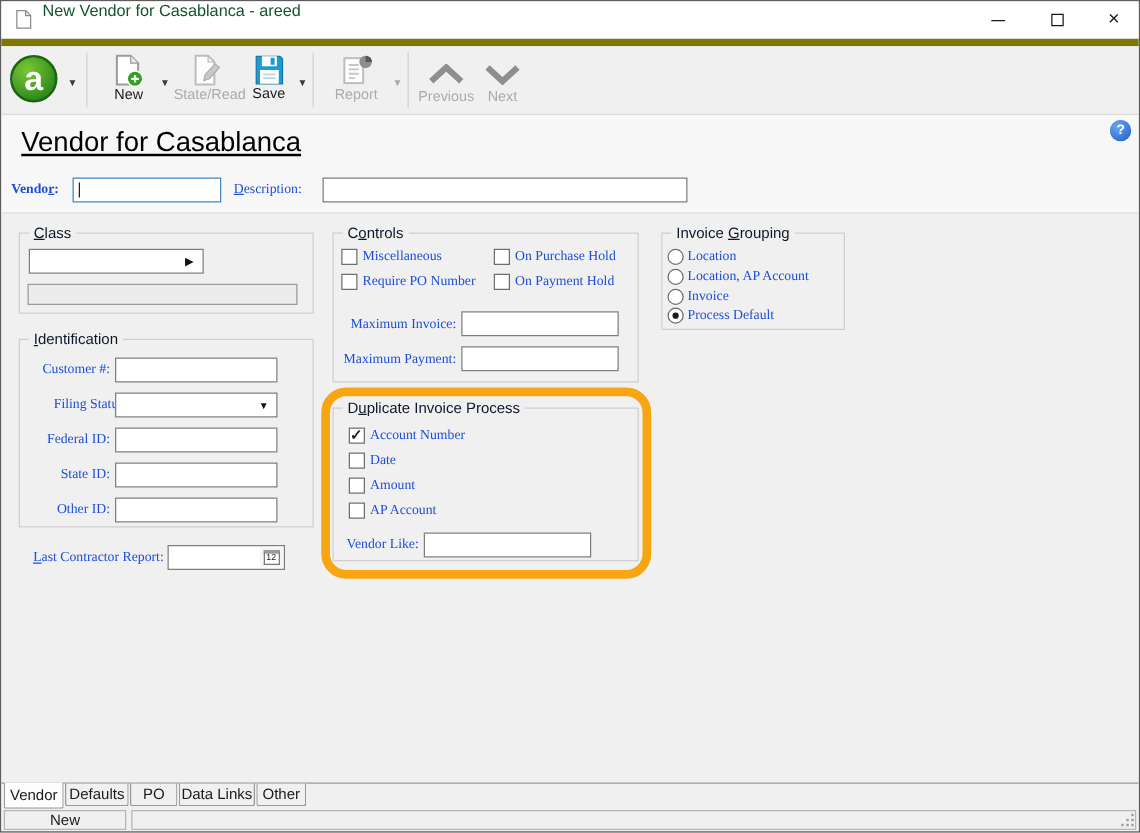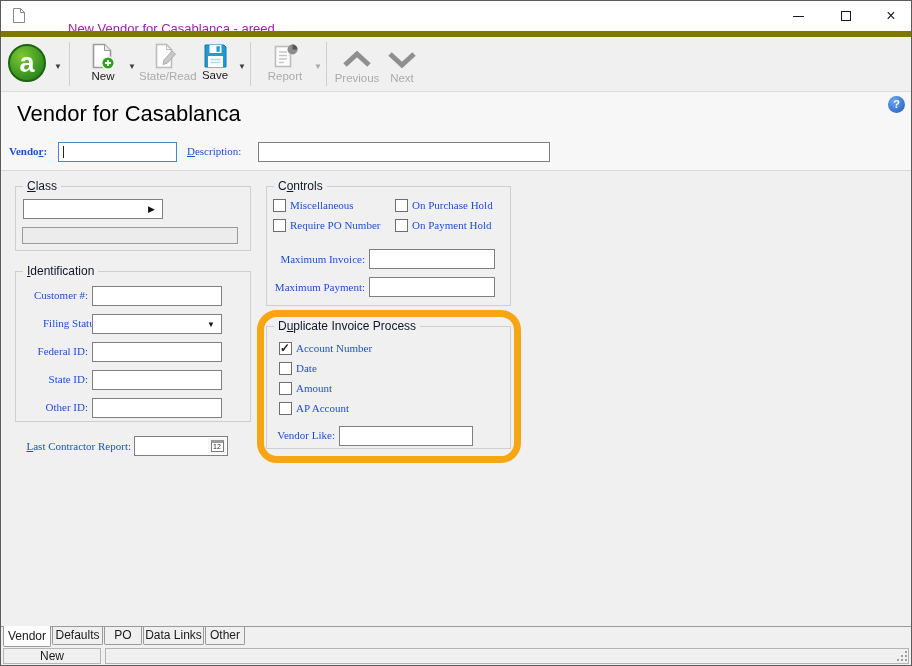--- a/index.html
+++ b/index.html
@@ -3,21 +3,21 @@
 <meta charset="utf-8">
 <style>
   * { margin:0; padding:0; box-sizing:border-box; }
   body { font-family:"Liberation Sans", sans-serif; background:#9a9a9a; }
   .win { position:relative; width:912px; height:666px; background:#f0f0f0;
          border:1px solid #5c5c5c; overflow:hidden; }
 
   
   .titlebar { position:absolute; left:0; top:0; width:100%; height:30px; background:#ffffff; }
   .ticon { position:absolute; left:11px; top:6px; }
-  .ttext { position:absolute; left:33px; top:20px; font-size:13px; color:#a21caf; white-space:nowrap;margin-left:34px; }
+  .ttext { position:absolute; left:33px; top:0; font-size:13px; color:#14532d; white-space:nowrap; }
   .wbtn { position:absolute; top:0; width:42px; height:30px; display:flex; align-items:center; justify-content:center; color:#1a1a1a; cursor:default; }
   .minbar { width:11px; height:1px; background:#1a1a1a; }
   .maxbox { width:10px; height:10px; border:1px solid #1a1a1a; background:transparent; }
   .closeg { font-size:16px; line-height:16px; }
 
   .stripe { position:absolute; left:0; top:30px; width:100%; height:6px; background:#7d7900; }
 
   
   .toolbar { position:absolute; left:0; top:36px; width:100%; height:55px; background:#f0f0f0; border-bottom:1px solid #dcdcdc; }
   .logo { position:absolute; left:7px; top:7px; width:38px; height:38px; border-radius:50%;
@@ -27,21 +27,21 @@
   .dd { position:absolute; top:25px; font-size:8px; color:#3c3c3c; }
   .dd.dis { color:#a8a8a8; }
   .sep { position:absolute; top:5px; height:44px; width:1px; background:#cfcfcf; }
   .tbtn { position:absolute; top:5px; height:46px; text-align:center; }
   .tbtn svg { display:block; margin:1px auto 0; }
   .tbtn .lbl { display:block; font-size:11.5px; color:#1a1a1a; margin-top:0px; white-space:nowrap; }
   .tbtn.disabled .lbl { color:#ababab; }
 
   
   .header { position:absolute; left:0; top:91px; width:100%; height:79px; background:#f7f7f7; border-bottom:1px solid #d9d9d9; }
-  .ptitle { position:absolute; left:16px; top:9px; font-size:22px; color:#000; }
+  .ptitle { position:absolute; left:16px; top:9px; font-size:22px; color:#000;text-decoration:underline; }
   .help { position:absolute; right:6px; top:4px; width:17px; height:17px; border-radius:50%;
           background:radial-gradient(circle at 35% 30%, #6aa6ee, #1d5cc0);
           color:#fff; font-size:11px; font-weight:bold; text-align:center; line-height:17px; }
 
   .label { position:absolute; font-size:11px; color:#1d4ed8; white-space:nowrap;font-family:Liberation Serif, serif; }
   .bold { font-weight:bold; }
   .u { text-decoration:underline; }
   .rlabel { text-align:right; }
   .tb { position:absolute; background:#fff; border:1px solid #7f7f7f; height:20px; }
   .tb.focus { border-color:#3f87c5; }
@@ -236,20 +236,35 @@
       <span class="cb" style="left:128px;top:32px"></span>
       <div class="label" style="left:145px;top:32px">On Payment Hold</div>
 
       <div class="label rlabel" style="left:0;top:66px;width:98px">Maximum Invoice:</div>
       <div class="tb" style="left:102px;top:62px;width:126px"></div>
 
       <div class="label rlabel" style="left:0;top:94px;width:98px">Maximum Payment:</div>
       <div class="tb" style="left:102px;top:90px;width:126px"></div>
     </div>
 
+    <div class="gbox" style="left:528px;top:15px;width:147px;height:78px">
+      <div class="glabel"><span>Invoice </span><span class="u">G</span><span>rouping</span></div>
+
+      <span class="radio" style="left:4px;top:12px"></span>
+      <div class="label" style="left:20px;top:12px">Location</div>
+
+      <span class="radio" style="left:4px;top:28px"></span>
+      <div class="label" style="left:20px;top:28px">Location, AP Account</div>
+
+      <span class="radio" style="left:4px;top:44px"></span>
+      <div class="label" style="left:20px;top:44px">Invoice</div>
+
+      <span class="radio selected" style="left:4px;top:59px"></span>
+      <div class="label" style="left:20px;top:59px">Process Default</div>
+    </div>
 
     <div class="highlight" style="left:256px;top:139px;width:264px;height:153px"></div>
 
     <div class="gbox" style="left:265px;top:155px;width:245px;height:123px">
       <div class="glabel"><span>D</span><span class="u">u</span><span>plicate Invoice Process</span></div>
 
       <span class="cb checked" style="left:12px;top:15px"></span>
       <div class="label" style="left:29px;top:15px">Account Number</div>
 
       <span class="cb" style="left:12px;top:35px"></span>

